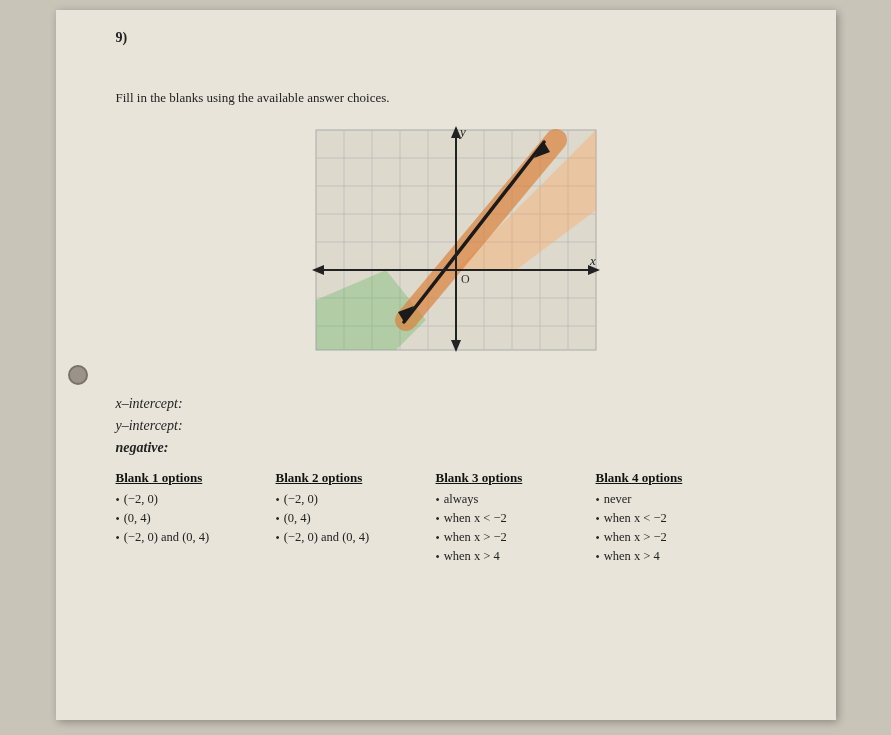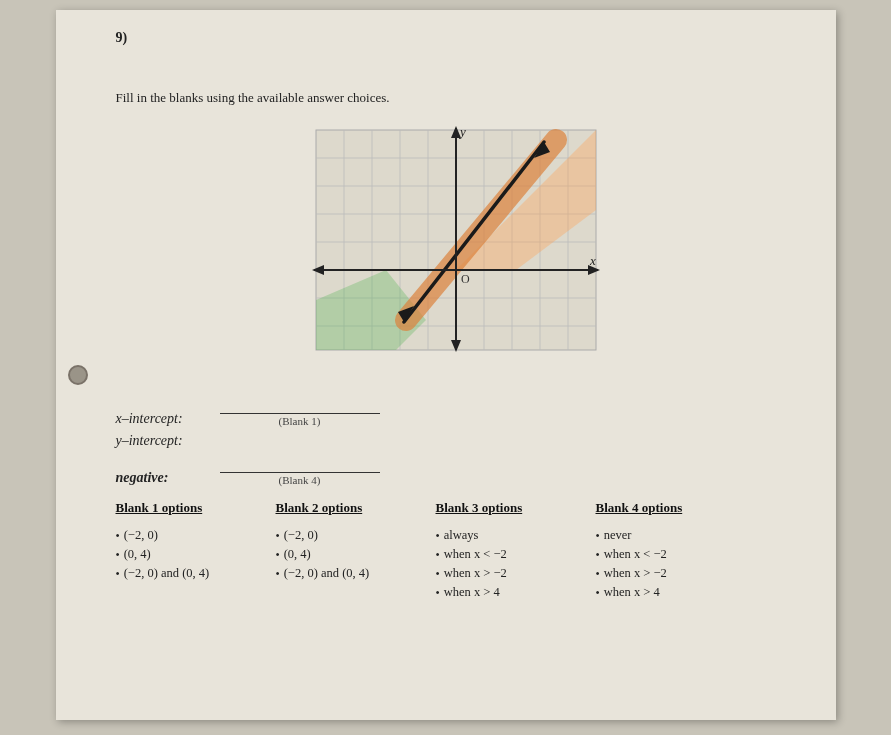--- a/index.html
+++ b/index.html
@@ -63,21 +63,21 @@
       height: 260px;
     }
 
     
     .blanks-section {
       margin-bottom: 10px;
     }
 
     .blank-row {
       display: flex;
-      align-items: flex-end;
+      align-items: flex-start;
       margin-bottom: 6px;
       font-size: 14px;
       color: #222;
     }
 
     .blank-label {
       font-style: italic;
       min-width: 100px;
       font-size: 14px;
     }
@@ -114,21 +114,21 @@
     }
 
     .options-column {
       min-width: 140px;
     }
 
     .options-title {
       font-size: 13px;
       font-weight: bold;
       text-decoration: underline;
-      margin-bottom: 12px;
+      margin-bottom: 6px;
       color: #111;
     }
 
     .options-list {
       list-style: none;
       padding: 0;
     }
 
     .options-list li {
       font-size: 12.5px;
@@ -207,41 +207,33 @@
       </svg>
     </div>
   </div>
 
   <div class="blanks-section">
 
     <div class="blank-row">
       <span class="blank-label">
         <i>x</i>–intercept:
       </span>
-      <div class="blank-line-container">
-        <div class="blank-line"></div>
-        <span class="blank-hint">(Blank 1)</span>
-      </div>
     </div>
 
     <div class="blank-row">
       <span class="blank-label">
         <i>y</i>–intercept:
       </span>
     </div>
 
 
     <div class="blank-row">
       <span class="blank-label">
         <b>negative:</b>
       </span>
-      <div class="blank-line-container">
-        <div class="blank-line"></div>
-        <span class="blank-hint">(Blank 4)</span>
-      </div>
     </div>
   </div>
 
   <div class="options-section">
 
     <div class="options-column">
       <div class="options-title">Blank 1 options</div>
       <ul class="options-list">
         <li>
           <span class="bullet">•</span>

